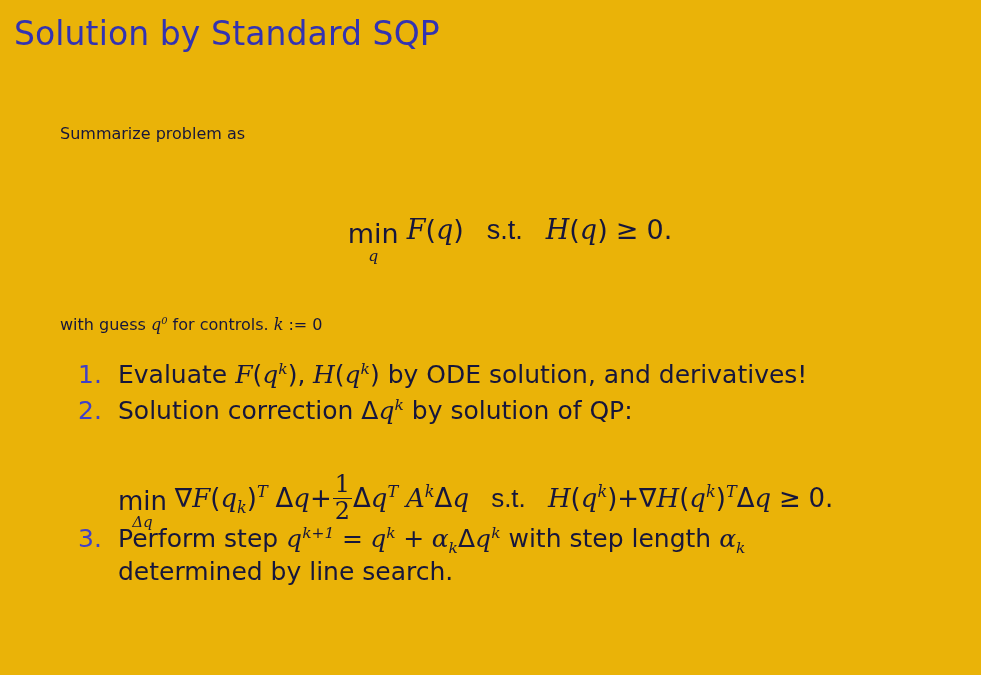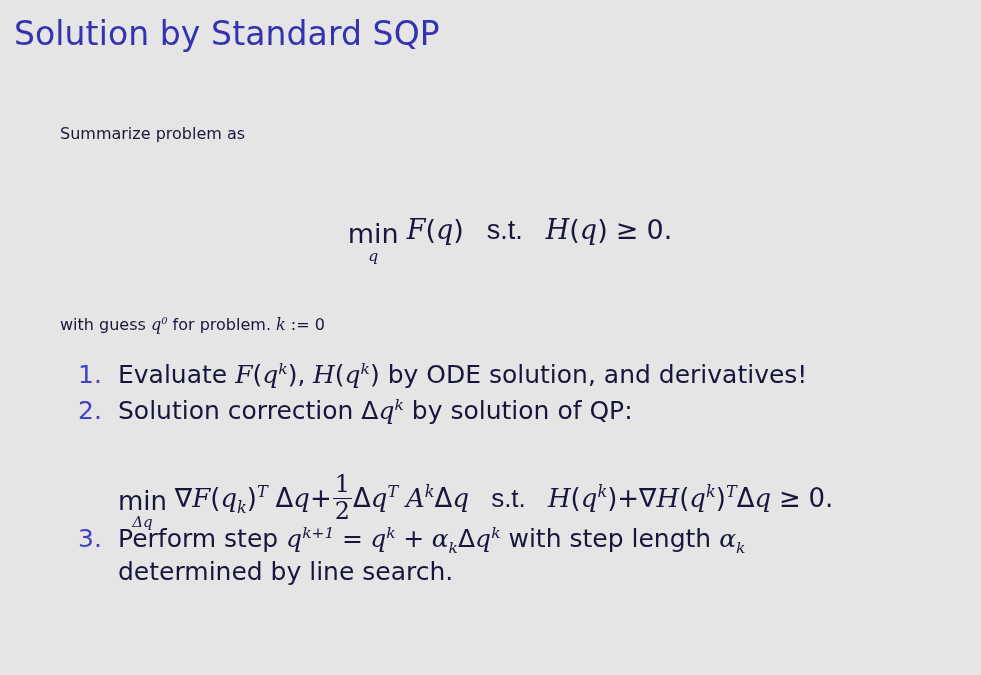--- a/index.html
+++ b/index.html
@@ -13,21 +13,21 @@
     height: 675px;
     overflow: hidden;
     font-family: "DejaVu Sans", sans-serif;
     color: #16163c;
     position: relative;
   }
 
   .slide {
     position: absolute;
     inset: 0;
-    background: #e5e5e5;
+    background: #eab308;
   }
 
   
   .slide-title {
     position: absolute;
     left: 14px;
     top: 14px;
     font-size: 33px;
     line-height: 40px;
     color: #3333b2;
@@ -202,21 +202,21 @@
 
     <div class="eq-display eq-block1">
       <span class="minlim">
         <span class="top">min</span>
         <span class="bot">q</span>
       </span><span class="sp"></span><span class="mi">F</span><span class="mup">(</span><span class="mi">q</span><span class="mup">)</span><span class="spw"></span><span class="mop">s.t.</span><span class="spw"></span><span class="mi">H</span><span class="mup">(</span><span class="mi">q</span><span class="mup">)</span><span class="sp"></span><span class="mup">≥</span><span class="sp"></span><span class="mup">0.</span>
     </div>
 
     <p class="para para-solve">
       <br>
-      <span>with guess </span><span class="mi">q</span><span class="sup">0</span><span> for problem. </span><span class="mi">k</span><span> := 0</span>
+      <span>with guess </span><span class="mi">q</span><span class="sup">0</span><span> for controls. </span><span class="mi">k</span><span> := 0</span>
     </p>
 
     <ol class="enum">
 
       <li class="enum-item">
         <span class="enum-num">1.</span>
         <span>Evaluate </span><span><span class="mi">F</span><span class="mup">(</span><span class="mi">q</span><span class="sup">k</span><span class="mup">)</span><span class="mup">,</span><span class="sp"></span><span class="mi">H</span><span class="mup">(</span><span class="mi">q</span><span class="sup">k</span><span class="mup">)</span></span><span> by ODE solution, and derivatives!</span>
       </li>
 
       <li class="enum-item">

